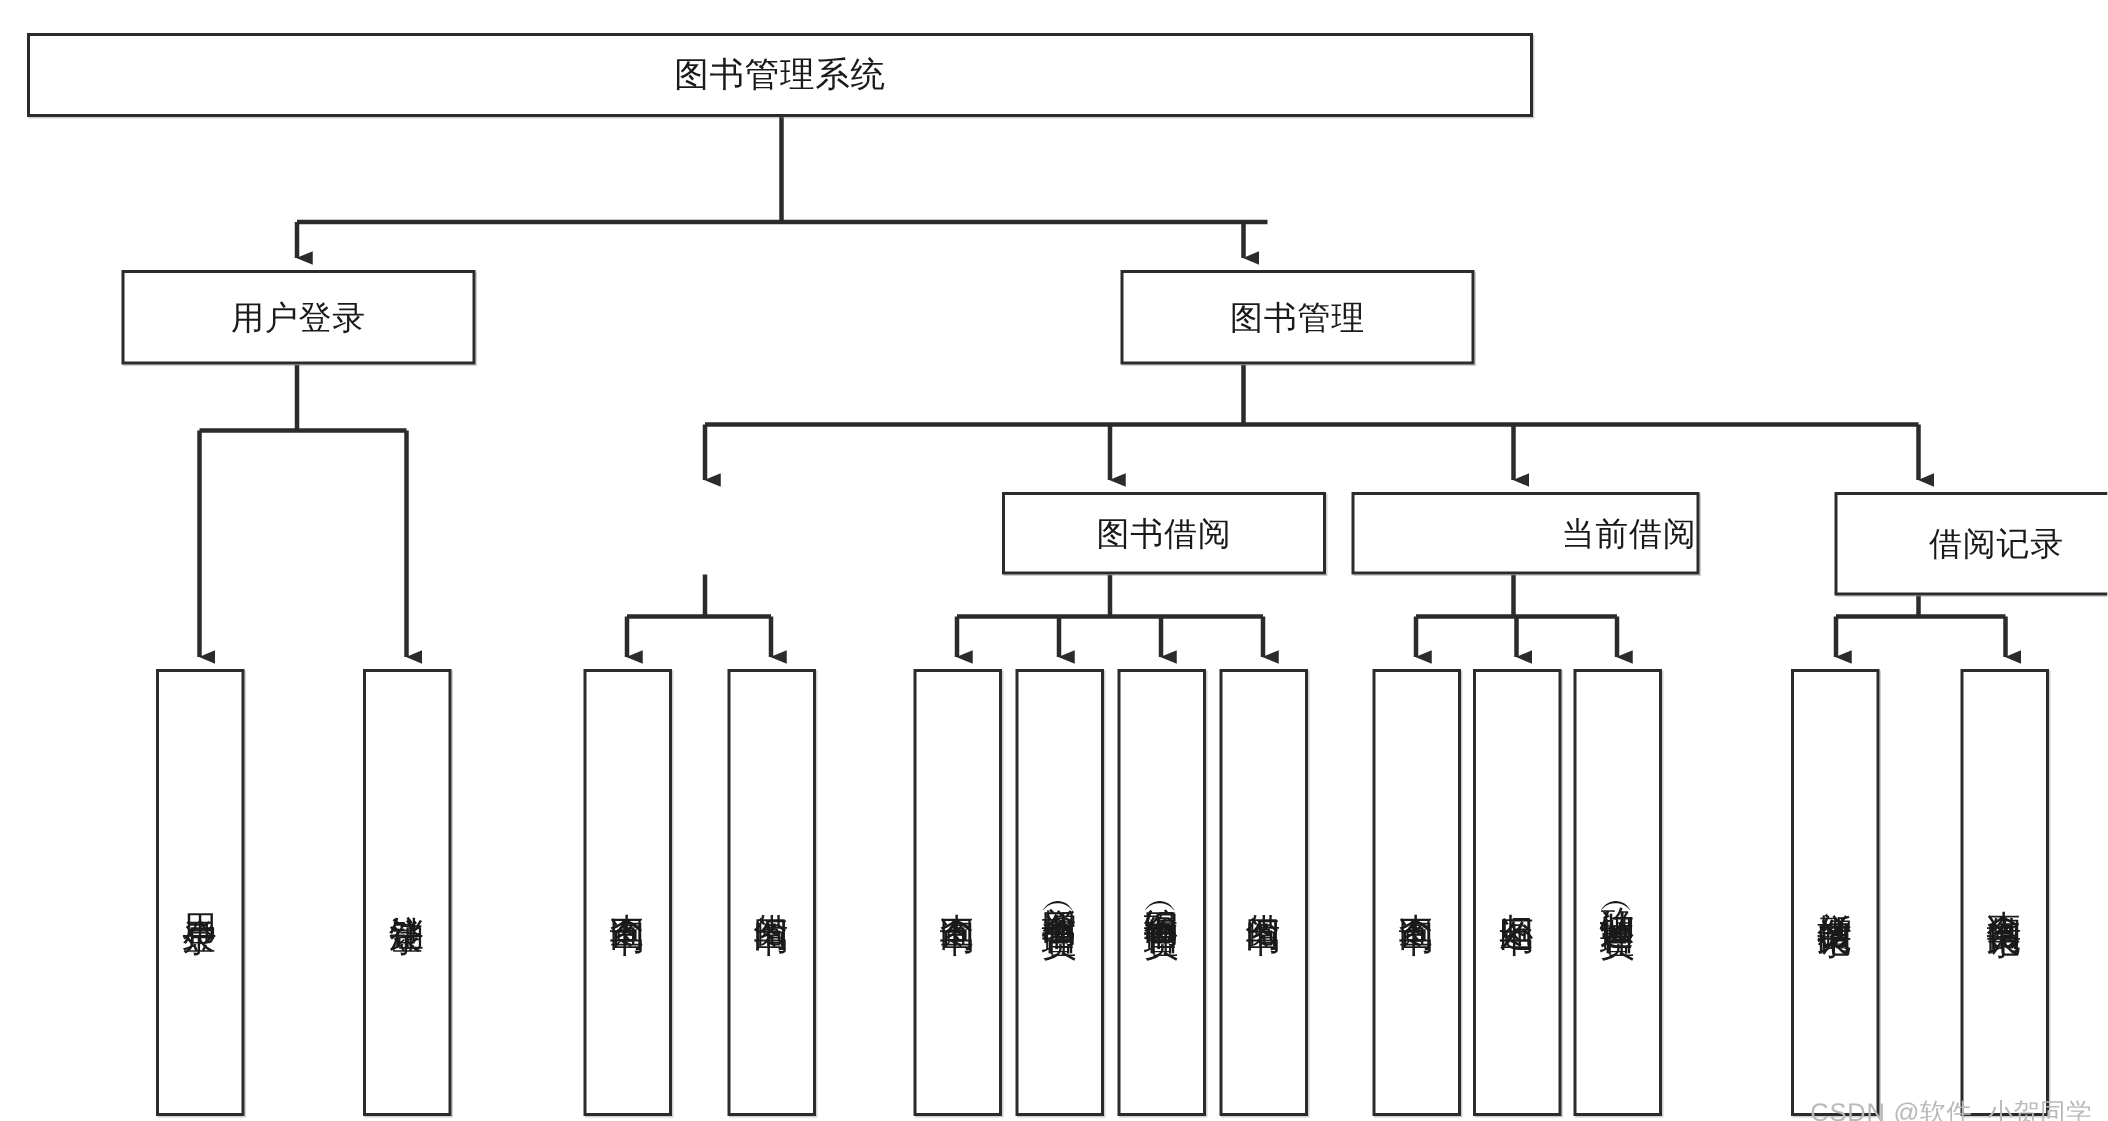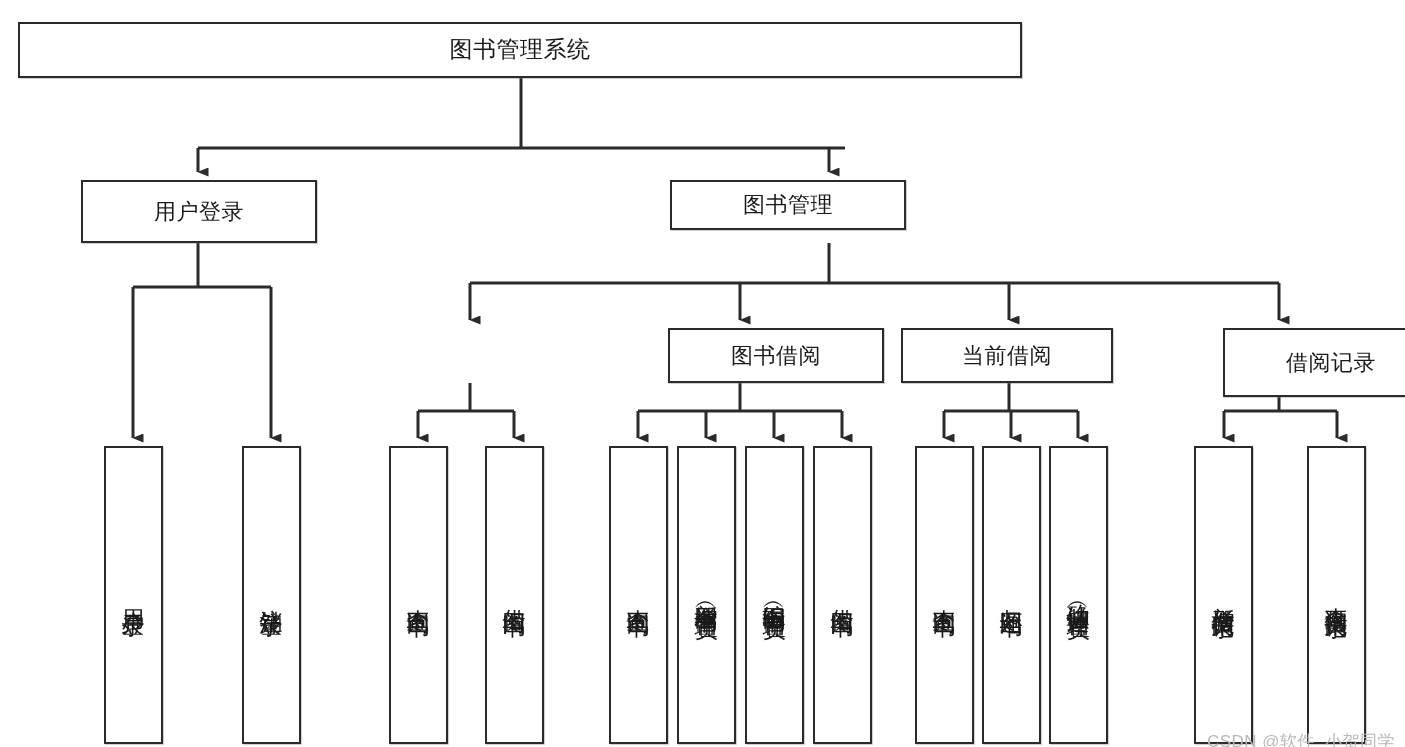--- a/index.html
+++ b/index.html
@@ -131,30 +131,30 @@
   </svg>
 
   <div class="node horiz root" style="left:18px; top:12px; width:1004px; height:56px;">
     <span class="node-label">图书管理系统</span>
   </div>
 
   <div class="node horiz" style="left:81px; top:170px; width:236px; height:63px;">
     <span class="node-label">用户登录</span>
   </div>
 
-  <div class="node horiz" style="left:670px; top:170px; width:236px; height:50px;">
+  <div class="node horiz" style="left:747px; top:170px; width:236px; height:63px;">
     <span class="node-label">图书管理</span>
   </div>
 
 
   <div class="node horiz" style="left:668px; top:318px; width:216px; height:55px;">
     <span class="node-label">图书借阅</span>
   </div>
 
-  <div class="node horiz" style="left:901px; top:318px; width:212px; height:55px;">
+  <div class="node horiz" style="left:901px; top:318px; width:232px; height:55px;justify-content:flex-end;">
     <span class="node-label">当前借阅</span>
   </div>
 
   <div class="node horiz" style="left:1223px; top:318px; width:216px; height:69px;">
     <span class="node-label">借阅记录</span>
   </div>
 
   <div class="node vert" style="left:104px; top:436px; width:59px; height:298px;">
     <span class="node-label">用户登录</span>
   </div>

